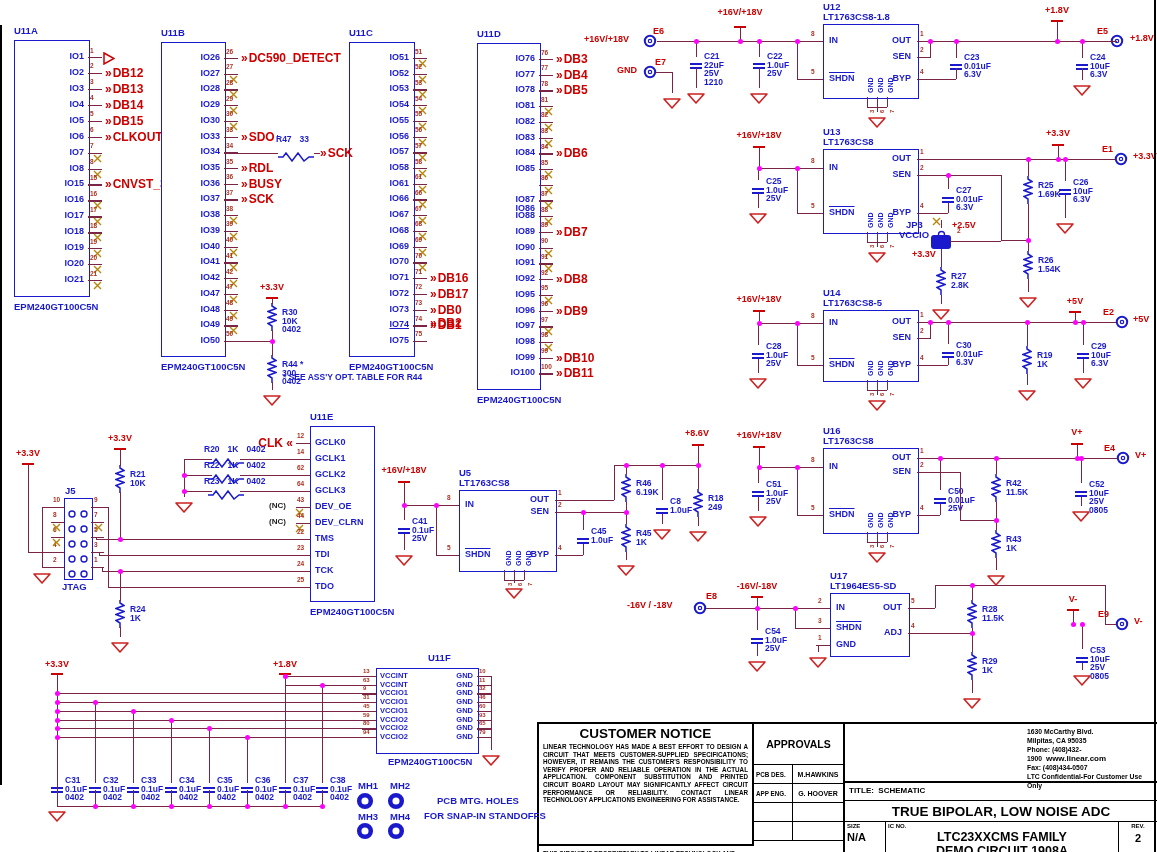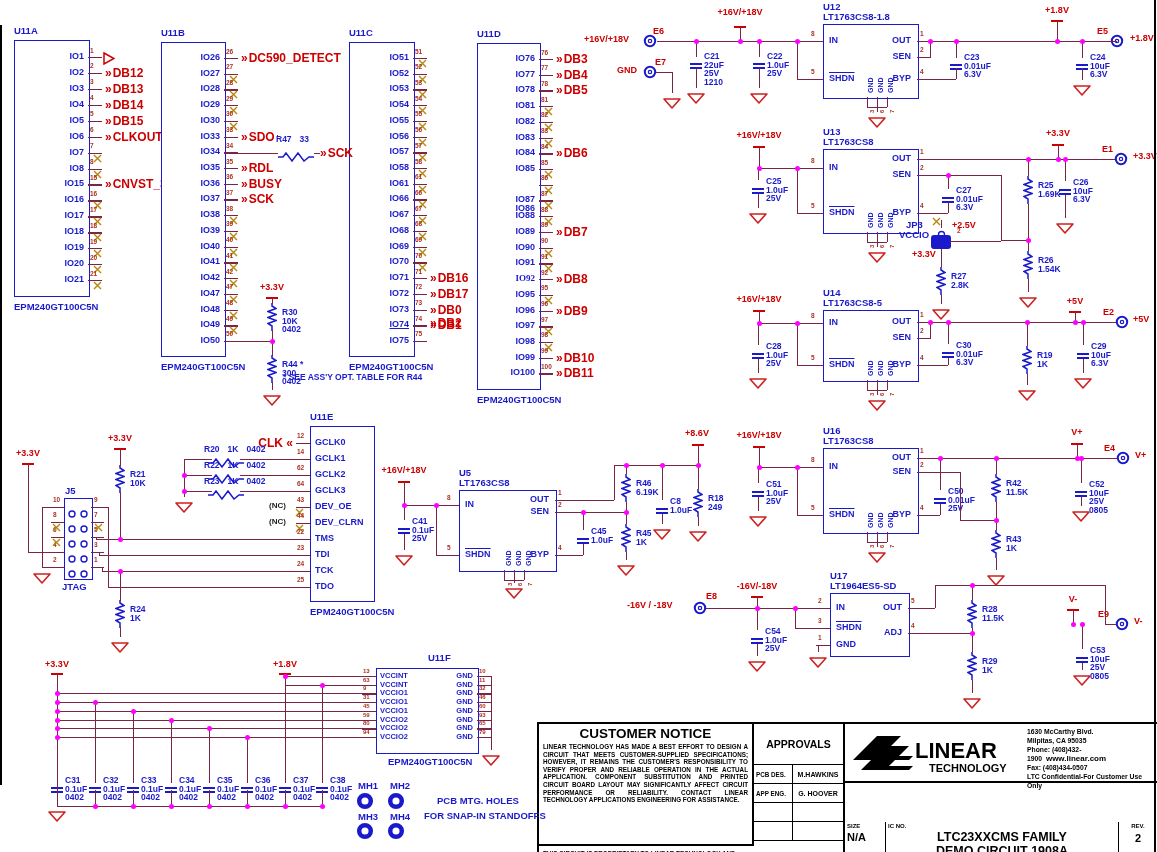--- a/index.html
+++ b/index.html
@@ -73,36 +73,33 @@
       <div class="arow">
         <div class="role"></div>
         <div class="nm"></div>
       </div>
       <div class="arow">
         <div class="role"></div>
         <div class="nm"></div>
       </div>
     </div>
     <div class="cell brand">
-      <div class="logo">
-        <svg width="170" height="46" viewBox="0 0 170 46">
-          <polygon points="2,30 26,6 50,6 30,26 62,26 58,30" fill="#000"></polygon>
-          <polygon points="10,40 30,20 34,16 58,16 38,36 62,36 58,40" fill="#000"></polygon>
-          <text x="64" y="28" font-size="22" font-weight="bold" font-family="Liberation Sans,sans-serif" fill="#000">LINEAR</text>
-          <text x="78" y="42" font-size="11" font-weight="bold" font-family="Liberation Sans,sans-serif" fill="#000">TECHNOLOGY</text>
-        </svg>
-      </div>
       <div class="addr">
         <div>1630 McCarthy Blvd.</div>
         <div>Milpitas, CA 95035</div>
         <div><span>Phone: (408)432-1900</span>&nbsp;&nbsp;<span style="font-size:8px">www.linear.com</span></div>
         <div>Fax: (408)434-0507</div>
         <div>LTC Confidential-For Customer Use Only</div>
       </div>
     </div>
+    <div class="cell trow">
+      <span>TITLE:</span>&nbsp;
+      <span>SCHEMATIC</span>
+    </div>
+    <div class="cell srow">TRUE BIPOLAR, LOW NOISE ADC</div>
     <div class="cell brow">
       <div class="sz"><span>SIZE</span><b>N/A</b></div>
       <div class="ic"><span>IC NO.</span>
         <div class="doc">
           <div>LTC23XXCMS FAMILY</div>
           <div>DEMO CIRCUIT 1908A</div>
         </div>
       </div>
       <div class="rv"><span>REV.</span><b>2</b></div>
     </div>
@@ -466,21 +463,21 @@
     <div class="t pn" style="left:541px;top:238.14000000000001px">90</div>
     <div class="sym" style="left:544px;top:243.64000000000001px;width:9px;height:9px"><svg width="9" height="9" viewBox="0 0 9 9">
         <path d="M1 1 8 8M8 1 1 8" stroke="#b8860b" stroke-width="1.4"></path>
       </svg></div>
     <div class="t pname" style="left: 535px; top: 258.36px; transform: translateX(-100%);">IO91</div>
     <div class="wire" style="left:539px;top:263.36px;width:14px;height:1.3px"></div>
     <div class="t pn" style="left:541px;top:253.86px">91</div>
     <div class="sym" style="left:544px;top:259.36px;width:9px;height:9px"><svg width="9" height="9" viewBox="0 0 9 9">
         <path d="M1 1 8 8M8 1 1 8" stroke="#b8860b" stroke-width="1.4"></path>
       </svg></div>
-    <div class="t pname" style="left: 535px; top: 274.08px; transform: translateX(-100%); font-family: Liberation Serif, serif;">IO92</div>
+    <div class="t pname" style="left: 535px; top: 274.08px; transform: translateX(-100%);">IO92</div>
     <div class="wire" style="left:539px;top:279.08000000000004px;width:14px;height:1.3px"></div>
     <div class="t pn" style="left:541px;top:269.58000000000004px">92</div>
     <div class="t net pre" style="left:556px;top:273.08000000000004px">DB8</div>
     <div class="t pname" style="left: 535px; top: 289.8px; transform: translateX(-100%);">IO95</div>
     <div class="wire" style="left:539px;top:294.8px;width:14px;height:1.3px"></div>
     <div class="t pn" style="left:541px;top:285.3px">95</div>
     <div class="sym" style="left:544px;top:290.8px;width:9px;height:9px"><svg width="9" height="9" viewBox="0 0 9 9">
         <path d="M1 1 8 8M8 1 1 8" stroke="#b8860b" stroke-width="1.4"></path>
       </svg></div>
     <div class="t pname" style="left: 535px; top: 305.52px; transform: translateX(-100%);">IO96</div>

